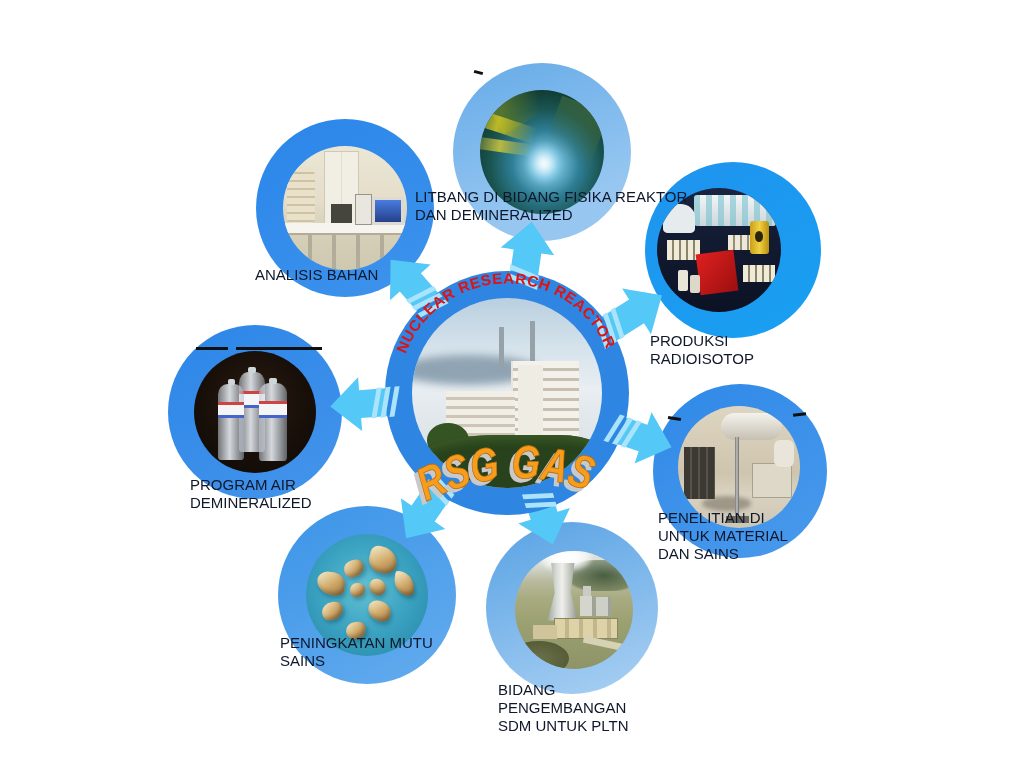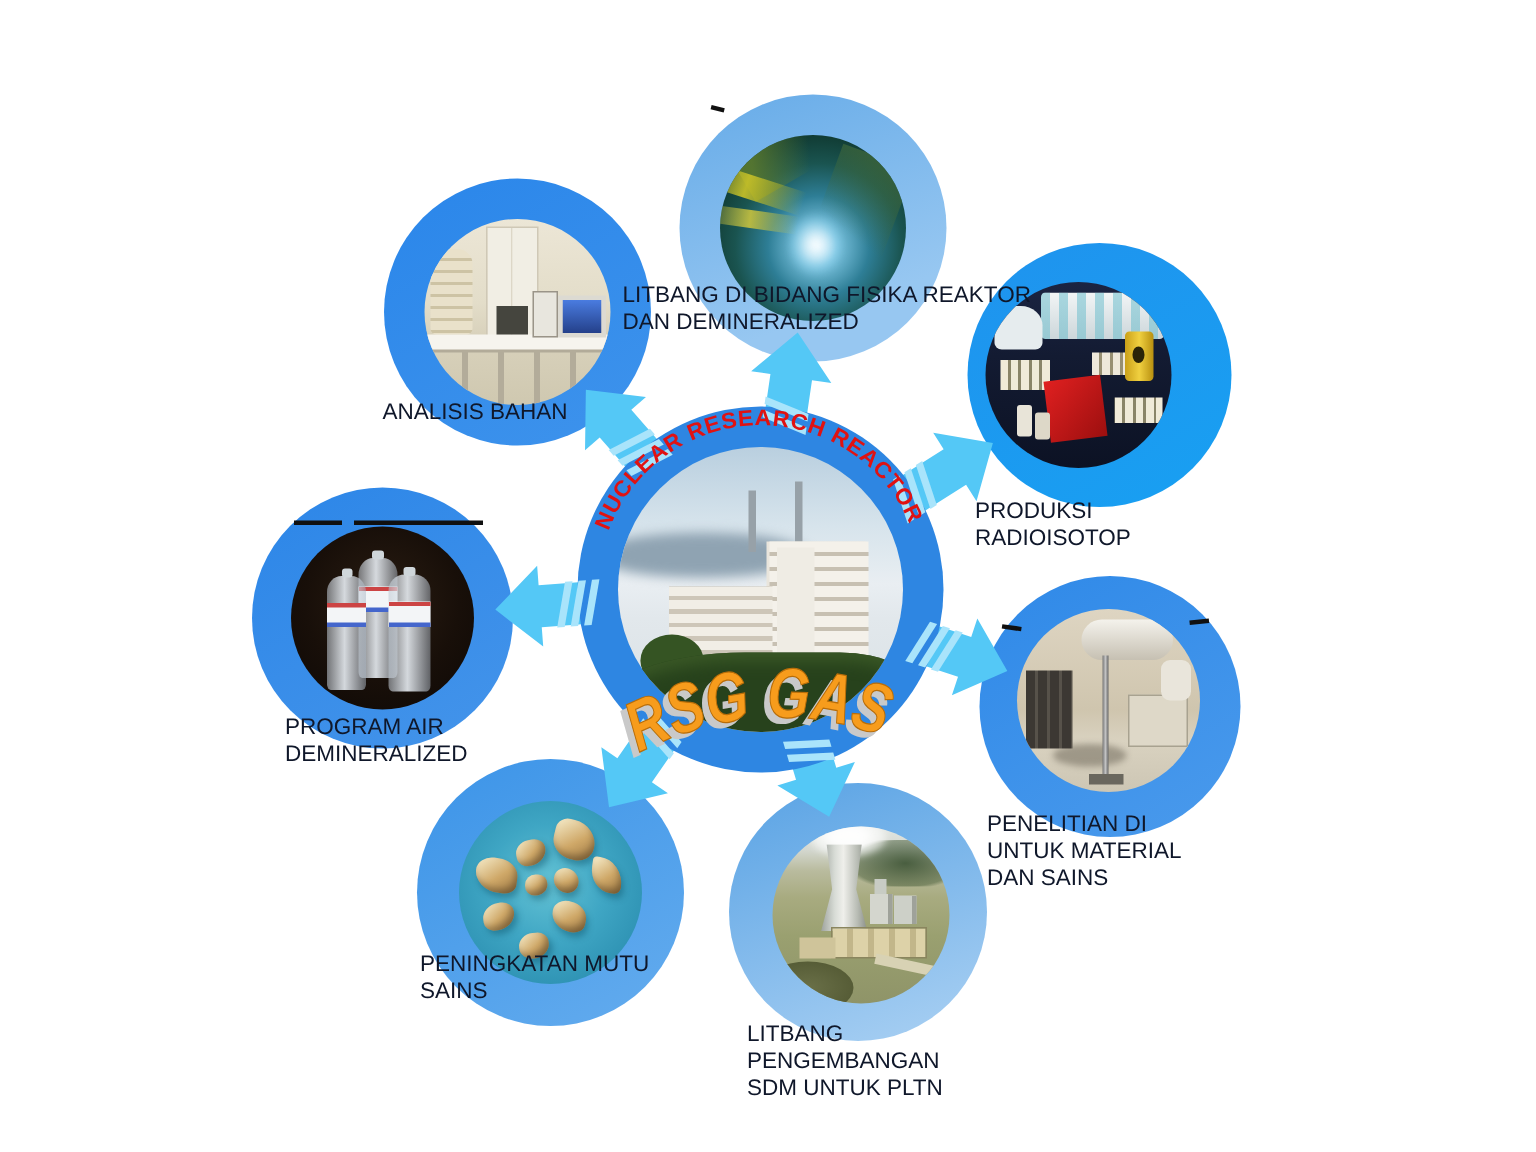--- a/index.html
+++ b/index.html
@@ -112,21 +112,21 @@
   .p-sdm .hall{left:33%;top:57%;width:53%;height:16%;background:repeating-linear-gradient(90deg,#ddd2a8 0 10px,#c2b68a 10px 14px);border:1px solid #8a855e;}
   .p-sdm .hall2{left:15%;top:63%;width:21%;height:12%;background:#cfc49a;}
   .p-sdm .scrub{left:-6%;top:76%;width:52%;height:30%;background:radial-gradient(#6a7048,#565c36 72%);border-radius:50%;}
   .p-sdm .road{left:58%;top:76%;width:44%;height:6%;background:#d8d2b4;transform:rotate(12deg);}
   
   .label{position:absolute;z-index:6;font-size:15px;line-height:18px;color:#0f172a;text-align:left;}
   .l-analisis {left:255px;top:266px;width:165px;}
   .l-litbang  {left:415px;top:188px;width:275px;}
   .l-radio    {left:650px;top:332px;width:150px;}
   .l-air      {left:190px;top:476px;width:155px;}
-  .l-penelitian{left:658px;top:541px;width:168px;}
+  .l-penelitian{left:658px;top:509px;width:168px;}
   .l-mutu     {left:280px;top:634px;width:172px;}
   .l-sdm      {left:498px;top:681px;width:155px;}
   
   .arrowlayer{position:absolute;left:0;top:0;z-index:3;}
   .toplayer{position:absolute;left:0;top:0;z-index:5;}
   .arrow{fill:#54c8f6;}
   .tick{fill:#a9e4fb;}
   .arc-text{font-family:"Liberation Sans",sans-serif;font-weight:bold;font-size:15px;letter-spacing:.5px;fill:#e01212;}
   .wa{font-family:"Liberation Sans",sans-serif;font-weight:bold;font-style:italic;font-size:47px;}
   .wa-shadow{fill:#c9c9c9;}
@@ -353,18 +353,18 @@
   <div class="label l-penelitian">
     <div>PENELITIAN DI</div>
     <div>UNTUK MATERIAL</div>
     <div>DAN SAINS</div>
   </div>
   <div class="label l-mutu">
     <div>PENINGKATAN MUTU</div>
     <div>SAINS</div>
   </div>
   <div class="label l-sdm">
-    <div>LITBANG</div>
+    <div>BIDANG</div>
     <div>PENGEMBANGAN</div>
     <div>SDM UNTUK PLTN</div>
   </div>
 
 </div>
 
 </body></html>

